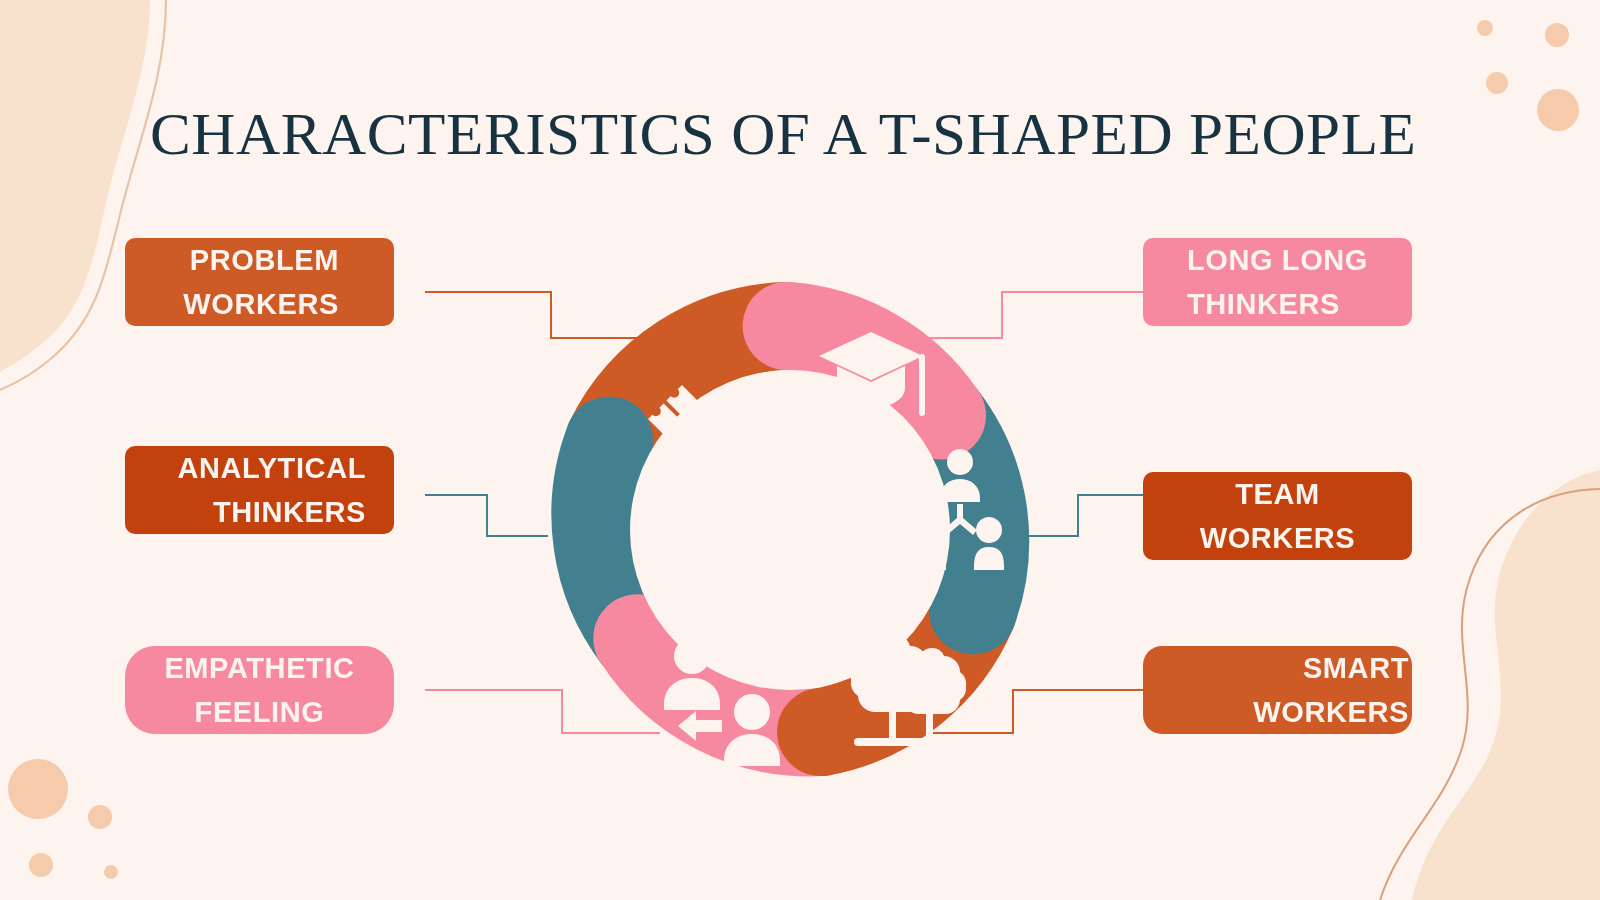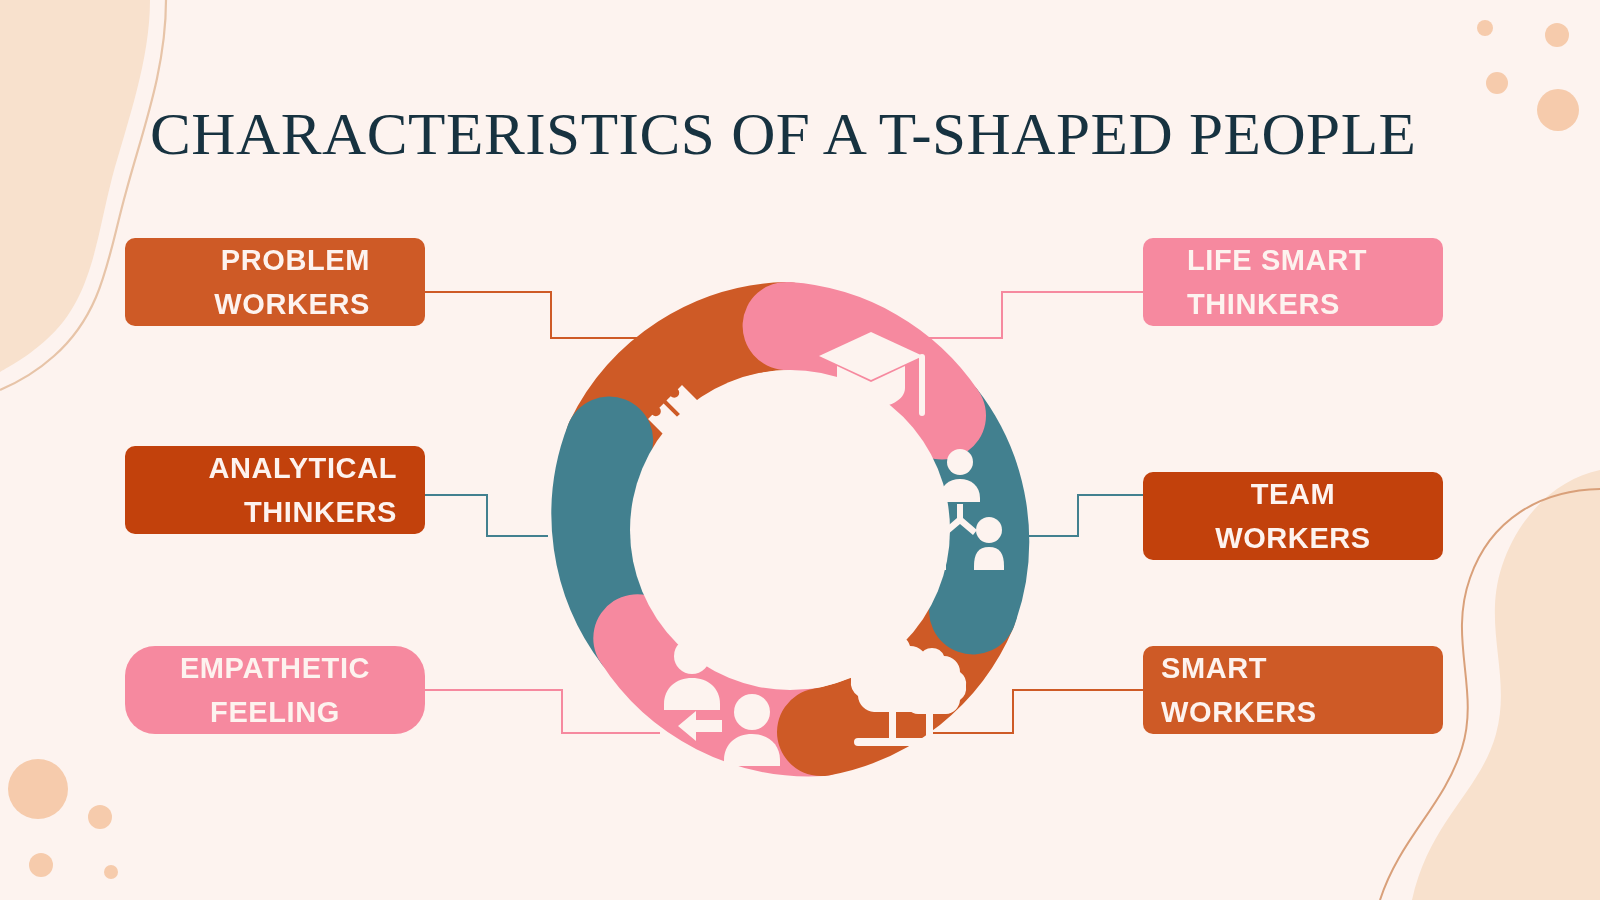--- a/index.html
+++ b/index.html
@@ -56,28 +56,28 @@
     position: absolute;
     left: 0; top: 0;
     width: 1600px;
     height: 900px;
     pointer-events: none;
   }
 
   
   .label-box {
     position: absolute;
-    width: 300px;
+    width: 269px;
     height: 88px;
     border-radius: 10px;
     box-sizing: border-box;
     display: flex;
     flex-direction: column;
     justify-content: center;
-    padding: 0 18px;
+    padding: 0 3px;
     color: #fdf3ef;
     font-size: 29px;
     font-weight: bold;
     line-height: 44px;
     letter-spacing: 0.6px;
   }
   .label-left  { left: 125px;  text-align: right; }
   .label-right { left: 1143px; text-align: left;  }
 
   .label-line { display: block; white-space: nowrap; }
@@ -89,21 +89,21 @@
   #lbl-problem-solvers    { top: 238px; }
   #lbl-analytical         { top: 446px; }
   #lbl-empathetic         { top: 646px; }
   #lbl-lifelong           { top: 238px; }
   #lbl-team               { top: 472px; }
   #lbl-smart              { top: 646px; }
 
   
   #lbl-lifelong  { text-align: left;   padding-left: 44px; }
   #lbl-team      { text-align: center; }
-  #lbl-smart     { text-align: left; }
+  #lbl-smart     { text-align: right; border-radius: 19px; }
   #lbl-empathetic{ text-align: center; border-radius: 30px; }
   #lbl-analytical{ text-align: right;  padding-right: 28px; }
   #lbl-problem-solvers { text-align: right; padding-right: 55px; }
 
   
   #donut-wrap {
     position: absolute;
     left: 530px;
     top: 270px;
     width: 520px;
@@ -242,21 +242,21 @@
     <span class="label-line">ANALYTICAL</span>
     <span class="label-line">THINKERS</span>
   </div>
 
   <div class="label-box label-left lb-pink" id="lbl-empathetic">
     <span class="label-line">EMPATHETIC</span>
     <span class="label-line">FEELING</span>
   </div>
 
   <div class="label-box label-right lb-pink" id="lbl-lifelong">
-    <span class="label-line">LIFE SMART</span>
+    <span class="label-line">LONG LONG</span>
     <span class="label-line">THINKERS</span>
   </div>
 
   <div class="label-box label-right lb-teal" id="lbl-team">
     <span class="label-line">TEAM</span>
     <span class="label-line">WORKERS</span>
   </div>
 
   <div class="label-box label-right lb-orange" id="lbl-smart">
     <span class="label-line">SMART</span>

